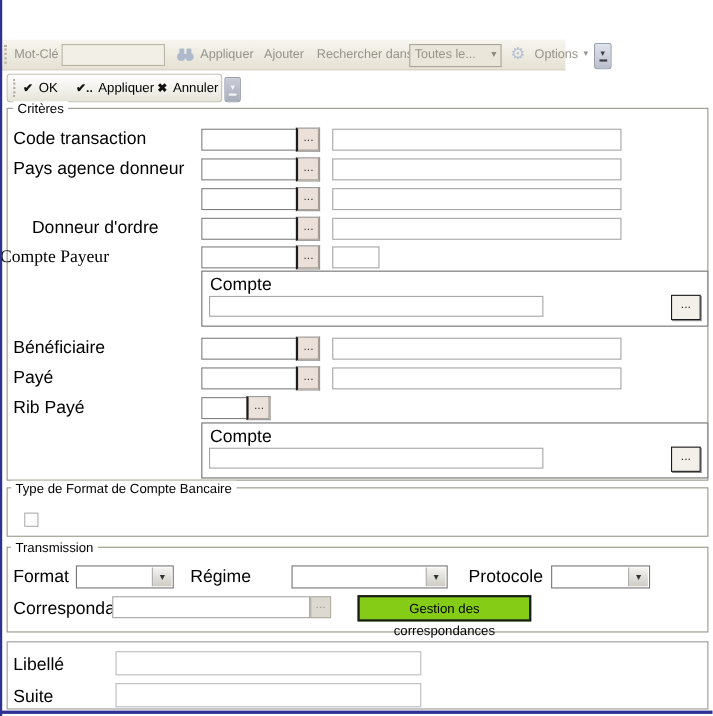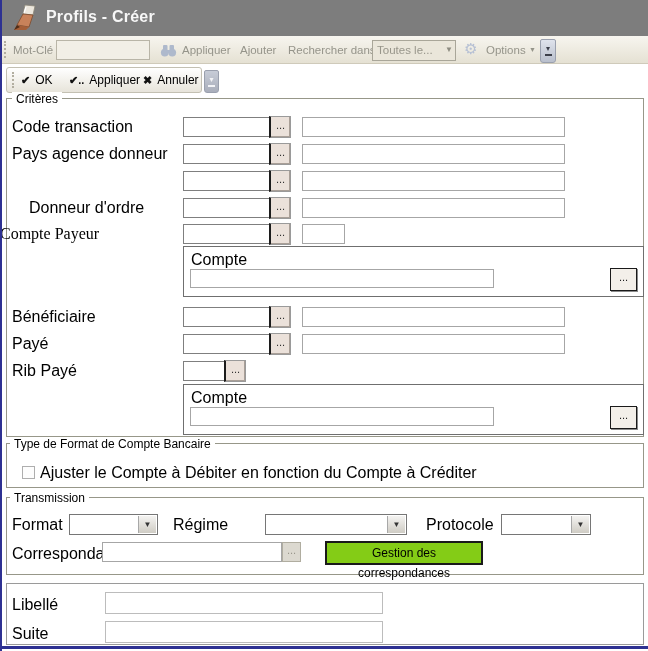--- a/index.html
+++ b/index.html
@@ -5,21 +5,21 @@
   html,body{margin:0;padding:0;background:#fff;}
   body{font-family:"Liberation Sans", sans-serif;}
   #win{position:relative;width:648px;height:651px;background:#ffffff;overflow:hidden;}
   .abs{position:absolute;}
   .lbl{position:absolute;font-size:16px;color:#000;white-space:nowrap;line-height:14px;}
   .dtxt{position:absolute;font-size:11.5px;color:#95948a;white-space:nowrap;line-height:14px;}
   
   #titlebar{position:absolute;left:0;top:0;width:648px;height:36px;background:#7d7d7d;}
   #title{position:absolute;left:46px;top:8px;font-size:16px;font-weight:bold;color:#f7f7f7;letter-spacing:.2px;}
   
-  #tb1{position:absolute;left:0;top:36px;width:648px;height:28px;
+  #tb1{position:absolute;left:0;top:36px;width:514px;height:28px;
        background:linear-gradient(#f7f5ef,#e5e1d3);border-bottom:1px solid #cfcaba;box-sizing:border-box;}
   .grip{position:absolute;width:3px;border-left:2px dotted #b2aea0;}
   .tbinput{position:absolute;background:#f2efe6;border:1px solid #b9b5a7;box-sizing:border-box;
            font-family:"Liberation Sans",sans-serif;font-size:11px;color:#6b6b63;padding:0 3px;}
   .combo{position:absolute;background:#eae6da;border:1px solid #a9a699;box-sizing:border-box;}
   .combo .ctext{position:absolute;left:4px;top:3px;font-size:11.5px;color:#98968b;}
   .combo .carrow{position:absolute;right:2px;top:4px;font-size:8px;color:#8e8c81;}
   .ovflw{position:absolute;background:linear-gradient(#dfe3ec,#b9bfcc);border:1px solid #9aa0ae;
          border-radius:2px 2px 3px 3px;box-sizing:border-box;text-align:center;}
   .ovflw .a{display:block;font-size:8px;line-height:9px;color:#3c3f4a;margin-top:4px;}
@@ -56,32 +56,20 @@
   .navy{position:absolute;background:#2e3192;z-index:50;}
 </style>
 </head>
 <body>
 
 <div id="win">
 
   <div class="navy" style="left:0;top:0;width:2px;height:651px;"></div>
   <div class="navy" style="left:0;top:646px;width:648px;height:3px;"></div>
 
-  <div id="titlebar">
-    <span class="abs" style="left:8px;top:3px;">
-      <svg width="30" height="30" viewBox="0 0 30 30">
-        <polygon points="17,2 27,3 25,12 15,11" fill="#ece7dd" stroke="#8a8577" stroke-width="0.8"></polygon>
-        <polygon points="15,11 25,12 21,24 9,22" fill="#c8825a" stroke="#7c4a2c" stroke-width="0.8"></polygon>
-        <polygon points="9,22 21,24 18,27 6,27" fill="#a55f38"></polygon>
-        <polygon points="6,27 12,24 9,22" fill="#4d2c18"></polygon>
-        <line x1="18" y1="4" x2="16" y2="10" stroke="#ffffff" stroke-width="1.2"></line>
-      </svg>
-    </span>
-    <span id="title">Profils - Créer</span>
-  </div>
 
   <div id="tb1">
     <div class="grip" style="left:4px;top:5px;height:17px;"></div>
     <span class="dtxt" style="left:13px;top:7px;">Mot-Clé</span>
     <input class="tbinput" style="left: 56px; top: 4px; width: 94px; height: 20px;" disabled="" value="">
     <span class="abs" style="left:160px;top:7px;">
       <svg width="17" height="13" viewBox="0 0 17 13">
         <rect x="3" y="1" width="4.5" height="5" rx="1" fill="#aeb9cc"></rect>
         <rect x="9.5" y="1" width="4.5" height="5" rx="1" fill="#aeb9cc"></rect>
         <circle cx="4.8" cy="8.6" r="3.9" fill="#aeb9cc"></circle>
@@ -174,21 +162,20 @@
 
   <div class="cgrp" style="left:183px;top:384px;width:461px;height:51px;">
     <span class="lbl" style="left:7px;top:6px;">Compte</span>
     <input class="inp inp2" style="left: 6px; top: 22px; width: 304px; height: 19px;" value="">
     <div class="ellbig" style="left:426px;top:21px;">...</div>
   </div>
 
   <div class="gbox" style="left:6px;top:443px;width:638px;height:45px;"></div>
   <span class="leg" style="left:10px;top:437px;">Type de Format de Compte Bancaire</span>
   <div class="chk" style="left:22px;top:466px;"></div>
-  <span class="lbl" style="left:40px;top:466px;">Ajuster le Compte à Débiter en fonction du Compte à Créditer</span>
 
   <div class="gbox" style="left:6px;top:497px;width:638px;height:78px;"></div>
   <span class="leg" style="left:10px;top:491px;">Transmission</span>
 
   <span class="lbl" style="left:12px;top:518px;">Format</span>
   <div class="sel" style="left:69px;top:514px;width:89px;">
     <span class="lbl" style="left:4px;top:3px;"></span>
     <span class="sarr">▼</span>
   </div>
   <span class="lbl" style="left:173px;top:518px;">Régime</span>

